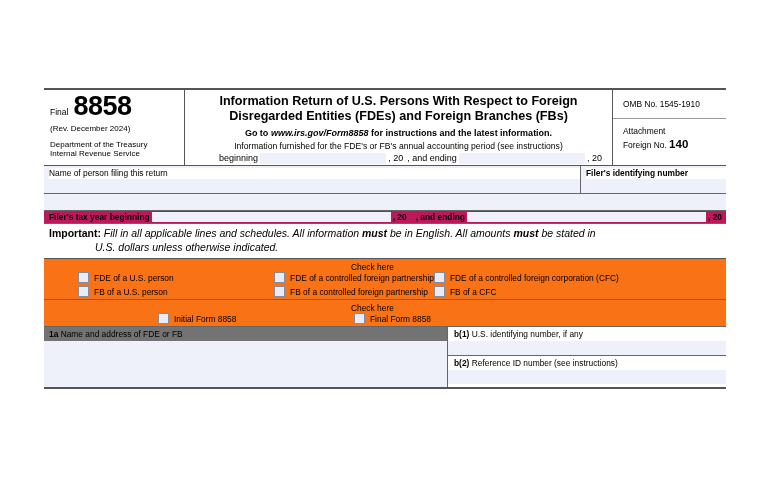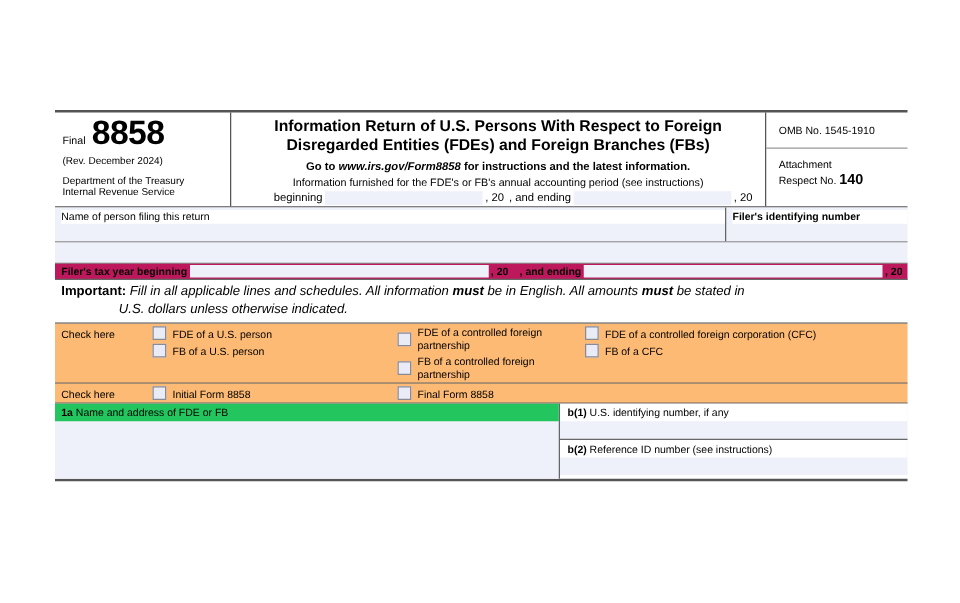--- a/index.html
+++ b/index.html
@@ -180,24 +180,25 @@
   }
   #important-row .must { font-weight: bold; }
   #important-row .indent-line {
     display: block;
     padding-left: 46px;
   }
 
   
   .check-row {
     display: flex;
-    align-items: flex-start;
+    align-items: center;
     border-bottom: 1.2px solid #666;
-    background: #fdba74;
+    background: #f97316;
     padding: 2px 0 2px 0;
+    flex-direction: column;
   }
   .check-here-label {
     width: 78px;
     flex: none;
     font-size: 8.4px;
     padding-left: 5px;
     box-sizing: border-box;
     padding-top: 1px;
   }
   .check-cols {
@@ -229,21 +230,21 @@
   }
   #line1a-cell {
     width: 404px;
     flex: none;
     box-sizing: border-box;
     border-right: 1.2px solid #666;
     background: #eef0fa;
   }
   #line1a-cell .lbl {
     display: block;
-    background: #22c55e;
+    background: #737373;
     font-size: 8.4px;
     padding: 2px 0 2px 5px;
   }
   #line1a-cell .lbl b { font-weight: bold; }
   .addr-space { height: 46px; }
 
   #line1b-cell {
     flex: 1;
     display: flex;
     flex-direction: column;
@@ -295,21 +296,21 @@
         <span class="fillin"></span>
         <span class="yy">, 20</span>
       </div>
     </div>
 
     <div id="omb-cell">
       <div class="omb-top">OMB No. 1545-1910</div>
       <div class="omb-bottom">
         <div>Attachment</div>
         <div>
-          <span>Respect No.</span>
+          <span>Foreign No.</span>
           <span class="seq-no">140</span>
         </div>
       </div>
     </div>
   </div>
 
   <div class="entry-row">
     <div class="entry-cell">
       <span class="entry-label">Name of person filing this return</span>
       <div class="entry-space"></div>

